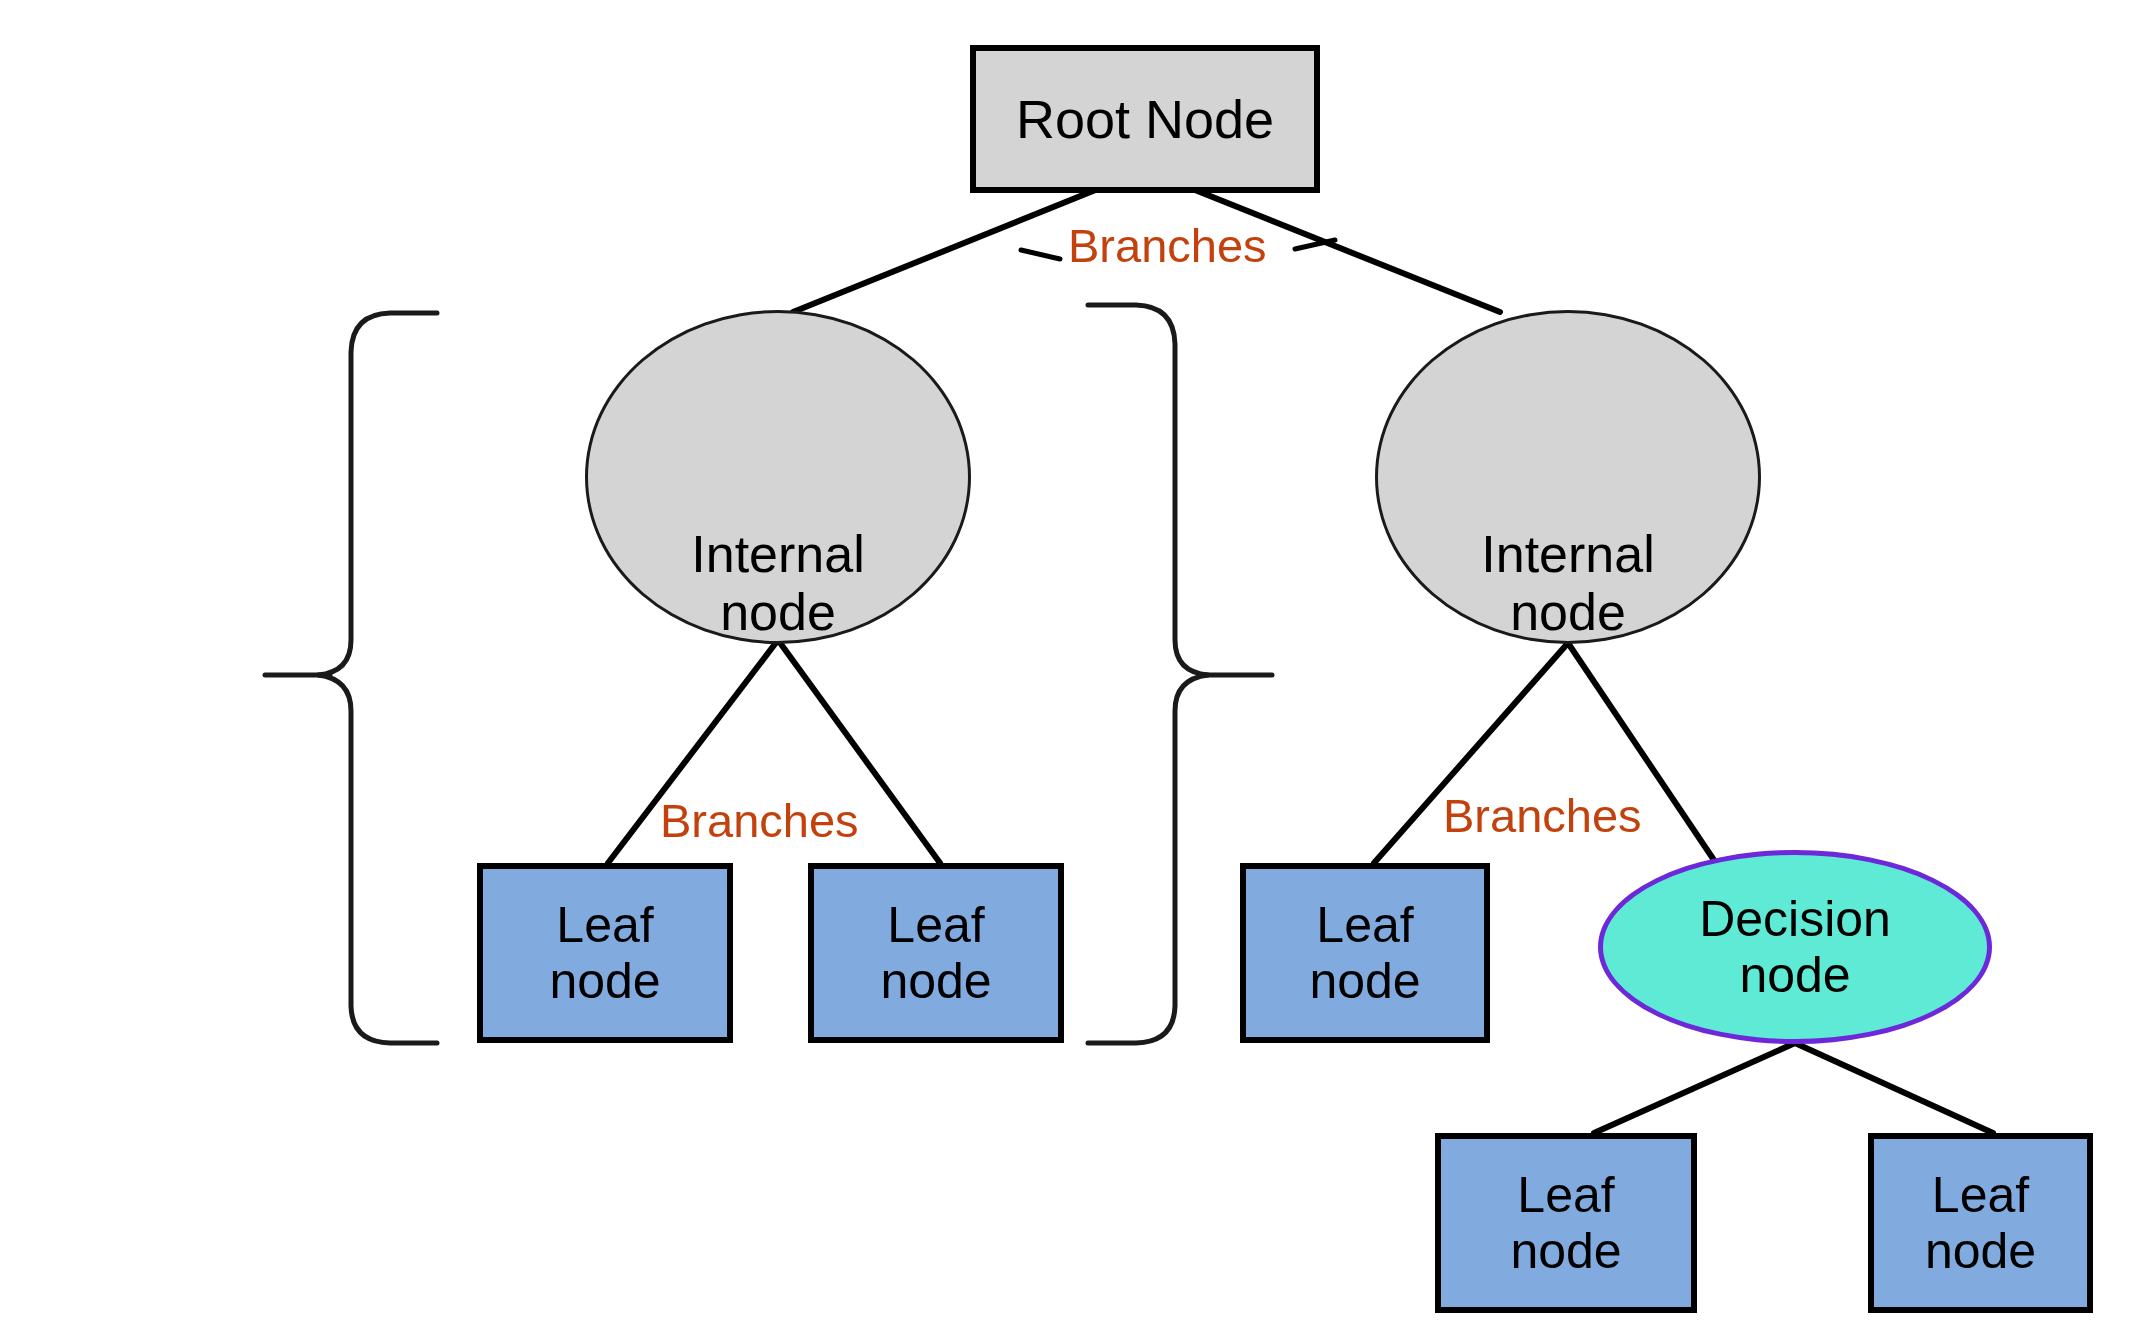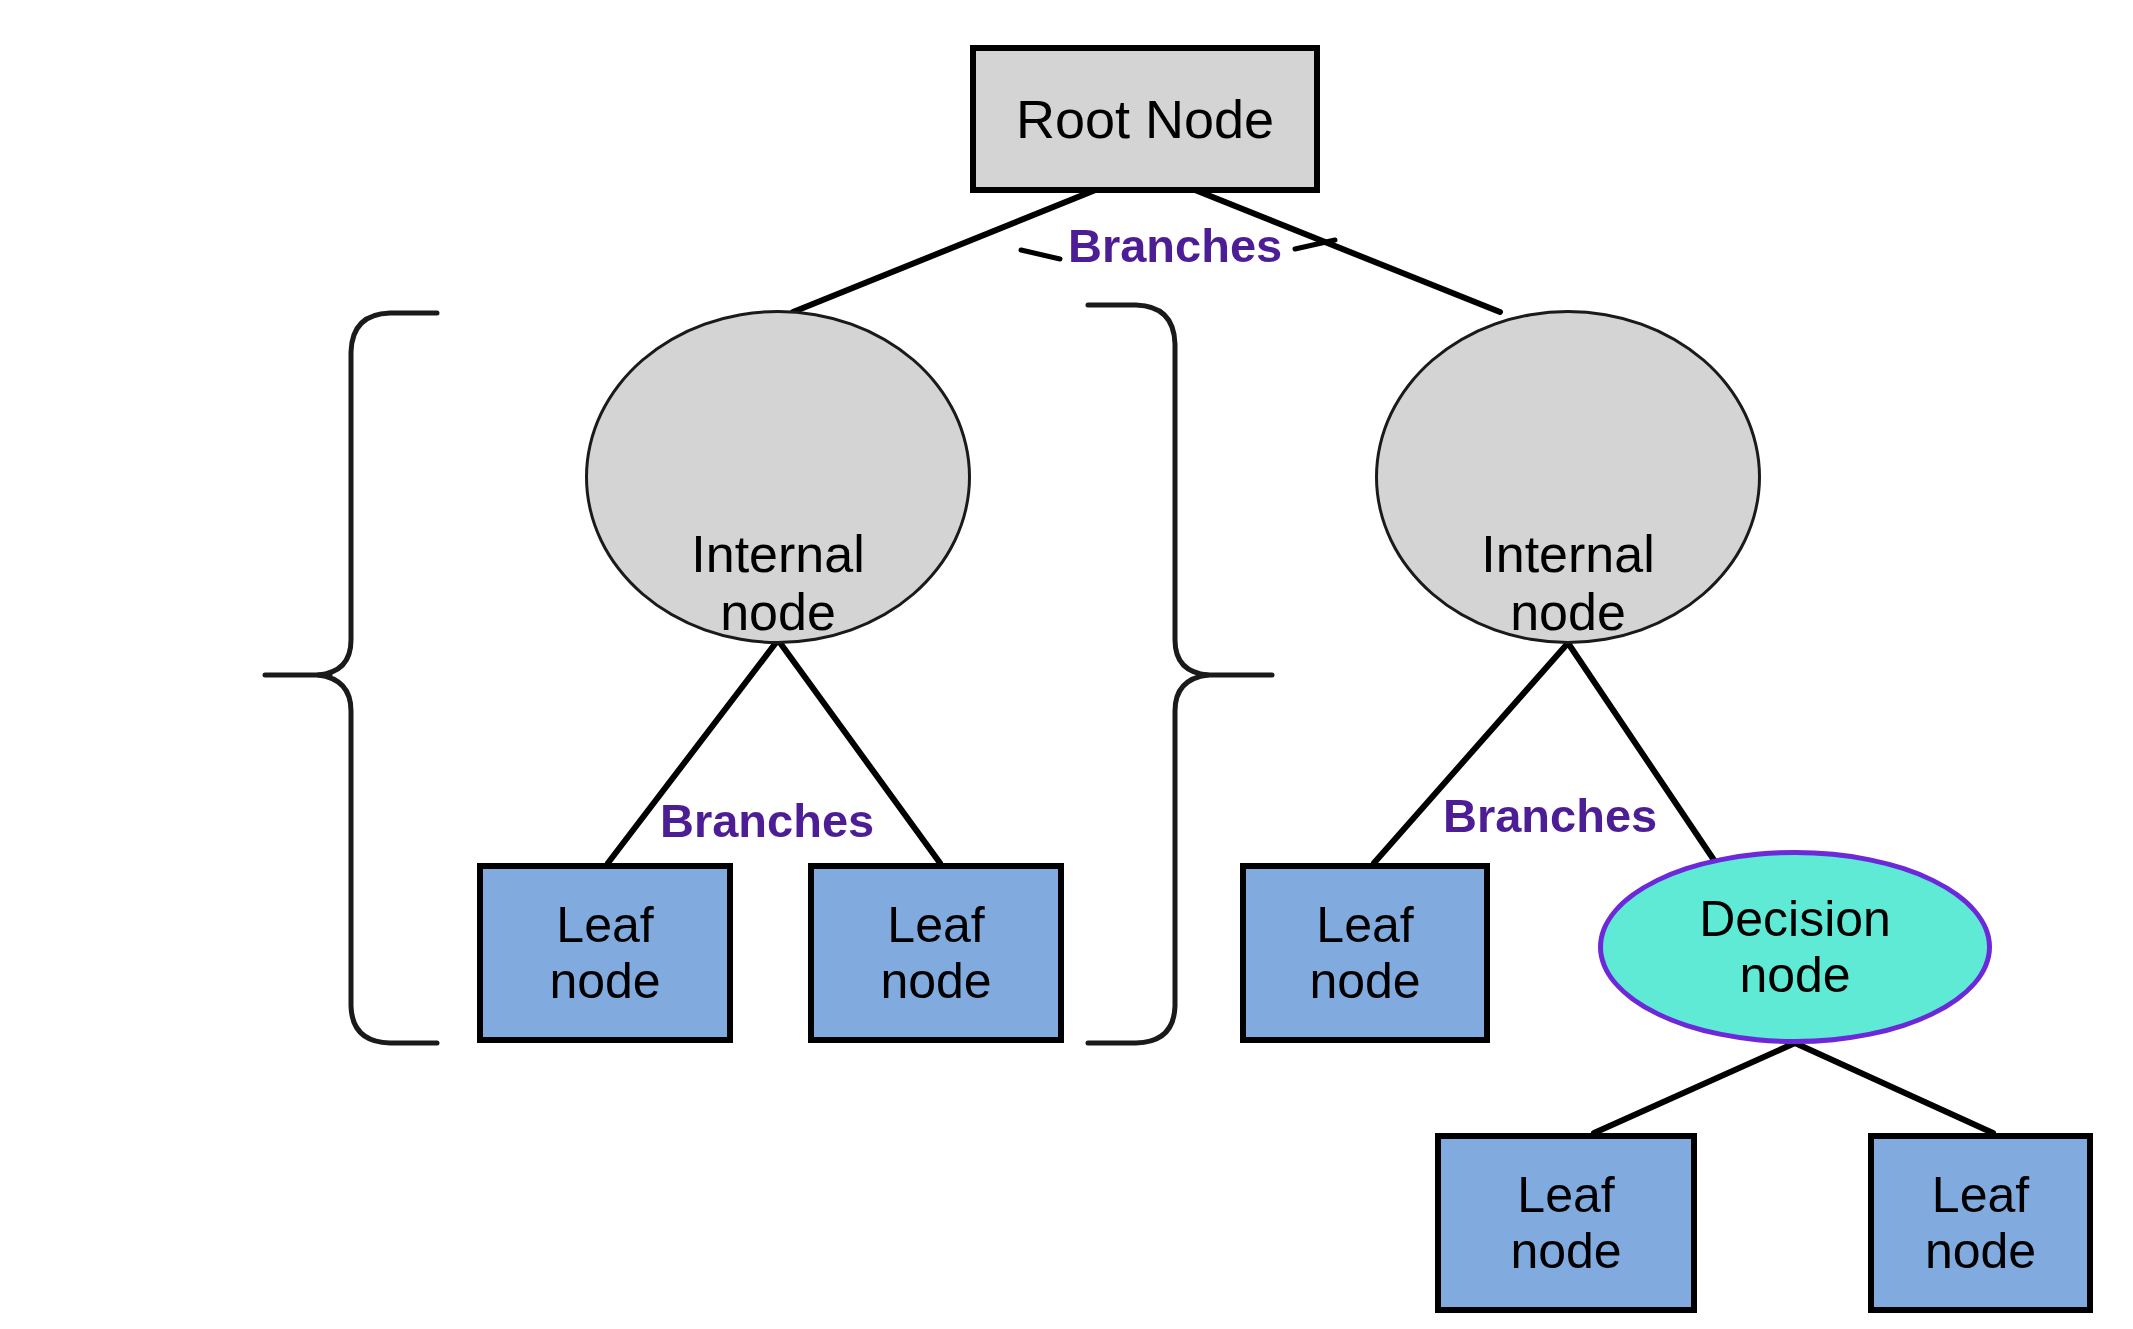--- a/index.html
+++ b/index.html
@@ -54,23 +54,22 @@
     font-size: 50px;
   }
   .decision-node {
     background: #5eead4;
     border: 5px solid #6d28d9;
     border-radius: 50%;
     font-size: 50px;
   }
   .plain-label {
     position: absolute;
-    color: #4c1d95;
+    color: #c2410c;
     white-space: nowrap;
-    font-weight: bold;
   }
   .branches-label {
     font-size: 47px;
   }
   .subtree-label {
     font-size: 50px;
   }
   .stack {
     display: block;
   }

